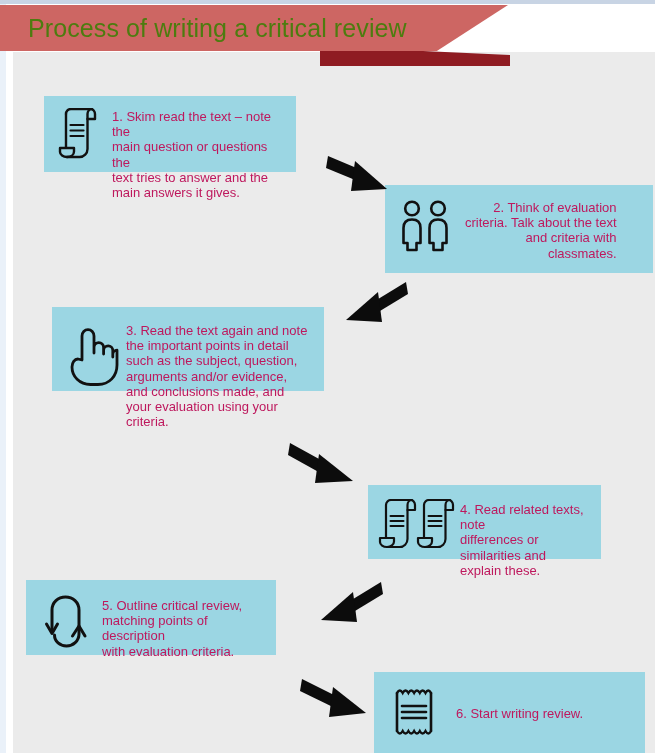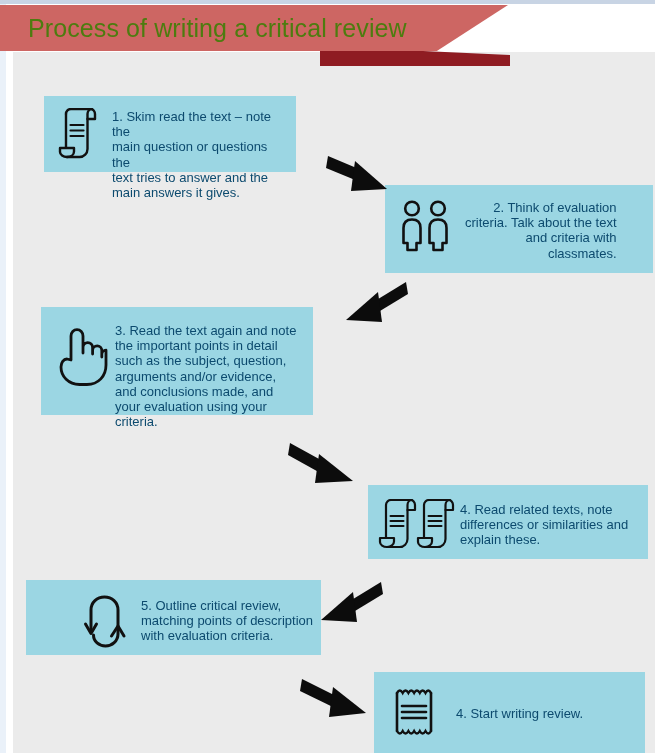--- a/index.html
+++ b/index.html
@@ -101,43 +101,43 @@
   }
   .step-icon {
     flex: 0 0 auto;
     display: flex;
     align-items: center;
     justify-content: center;
   }
   .step-text {
     font-size: 13px;
     line-height: 15.2px;
-    color: #0c4a6e;
+    color: #be185d;
     font-family: "Liberation Sans", sans-serif;
     white-space: pre-line;
   }
 
   
   #step1 { left: 44px;  top: 96px;  width: 252px; height: 76px; padding: 10px 8px 0 8px; }
   #step1 .step-icon { width: 52px; margin-top: 2px; }
   #step1 .step-text { margin-left: 8px; margin-top: 3px; }
 
   #step2 { left: 385px; top: 185px; width: 268px; height: 88px; padding: 12px 8px 0 10px; text-align: right; }
   #step2 .step-icon { width: 62px; margin-top: 2px; }
   #step2 .step-text { margin-left: 8px; margin-top: 3px; }
 
-  #step3 { left: 41px;  top: 307px; width: 272px; height: 108px; padding: 12px 6px 0 8px; }
+  #step3 { left: 52px;  top: 307px; width: 272px; height: 84px; padding: 12px 6px 0 8px; }
   #step3 .step-icon { width: 62px; margin-top: 8px; }
   #step3 .step-text { margin-left: 4px; margin-top: 4px; }
 
-  #step4 { left: 368px; top: 485px; width: 280px; height: 74px; padding: 12px 8px 0 8px; }
+  #step4 { left: 368px; top: 485px; width: 233px; height: 74px; padding: 12px 8px 0 8px; }
   #step4 .step-icon { width: 80px; margin-top: 2px; }
   #step4 .step-text { margin-left: 4px; margin-top: 5px; }
 
-  #step5 { left: 26px;  top: 580px; width: 295px; height: 75px; padding: 10px 8px 0 10px; justify-content: flex-end; }
+  #step5 { left: 26px;  top: 580px; width: 250px; height: 75px; padding: 10px 8px 0 10px; }
   #step5 .step-icon { width: 62px; margin-top: 4px; }
   #step5 .step-text { margin-left: 4px; margin-top: 8px; }
 
   #step6 { left: 374px; top: 672px; width: 271px; height: 81px; padding: 12px 8px 0 10px; }
   #step6 .step-icon { width: 60px; margin-top: 2px; }
   #step6 .step-text { margin-left: 12px; margin-top: 22px; }
 
   
   .arrow {
     position: absolute;
@@ -269,21 +269,21 @@
 
         <path d="M7 7 q2.8 -5 5.7 0 q2.8 -5 5.7 0 q2.8 -5 5.7 0 q2.8 -5 5.7 0 q2.8 -5 5.7 0 q2.8 -5 5.5 0" stroke="#111" stroke-width="2.4" fill="none" stroke-linecap="round"></path>
 
         <path d="M7 45 q2.8 5 5.7 0 q2.8 5 5.7 0 q2.8 5 5.7 0 q2.8 5 5.7 0 q2.8 5 5.7 0 q2.8 5 5.5 0" stroke="#111" stroke-width="2.4" fill="none" stroke-linecap="round"></path>
 
         <line x1="12" y1="20" x2="36" y2="20" stroke="#111" stroke-width="2.6" stroke-linecap="round"></line>
         <line x1="12" y1="26" x2="36" y2="26" stroke="#111" stroke-width="2.6" stroke-linecap="round"></line>
         <line x1="12" y1="32" x2="36" y2="32" stroke="#111" stroke-width="2.6" stroke-linecap="round"></line>
       </svg>
     </div>
-    <div class="step-text">4. Start writing review.</div>
+    <div class="step-text">6. Start writing review.</div>
   </div>
 
   <div class="arrow" id="arrow1">
     <svg width="70" height="48" viewBox="0 0 70 48">
       <polygon points="2,8 40,24 34,34 0,20" fill="#0c0c0c"></polygon>
       <polygon points="29,13 61,41 25,43" fill="#0c0c0c"></polygon>
     </svg>
   </div>
 
   <div class="arrow" id="arrow2">

